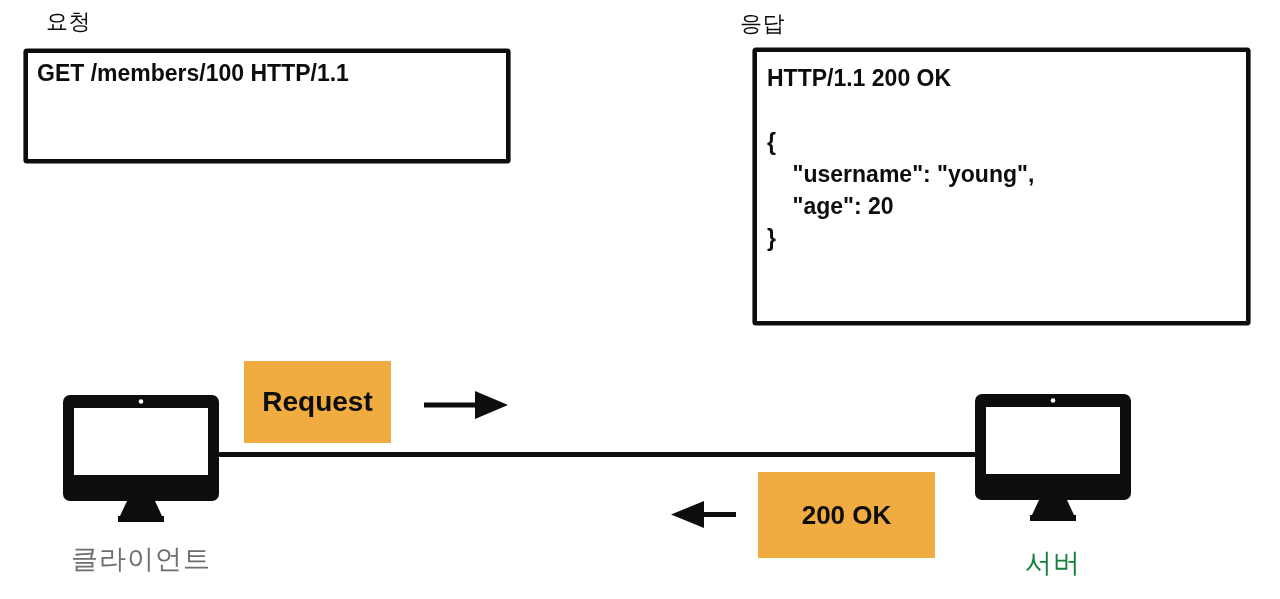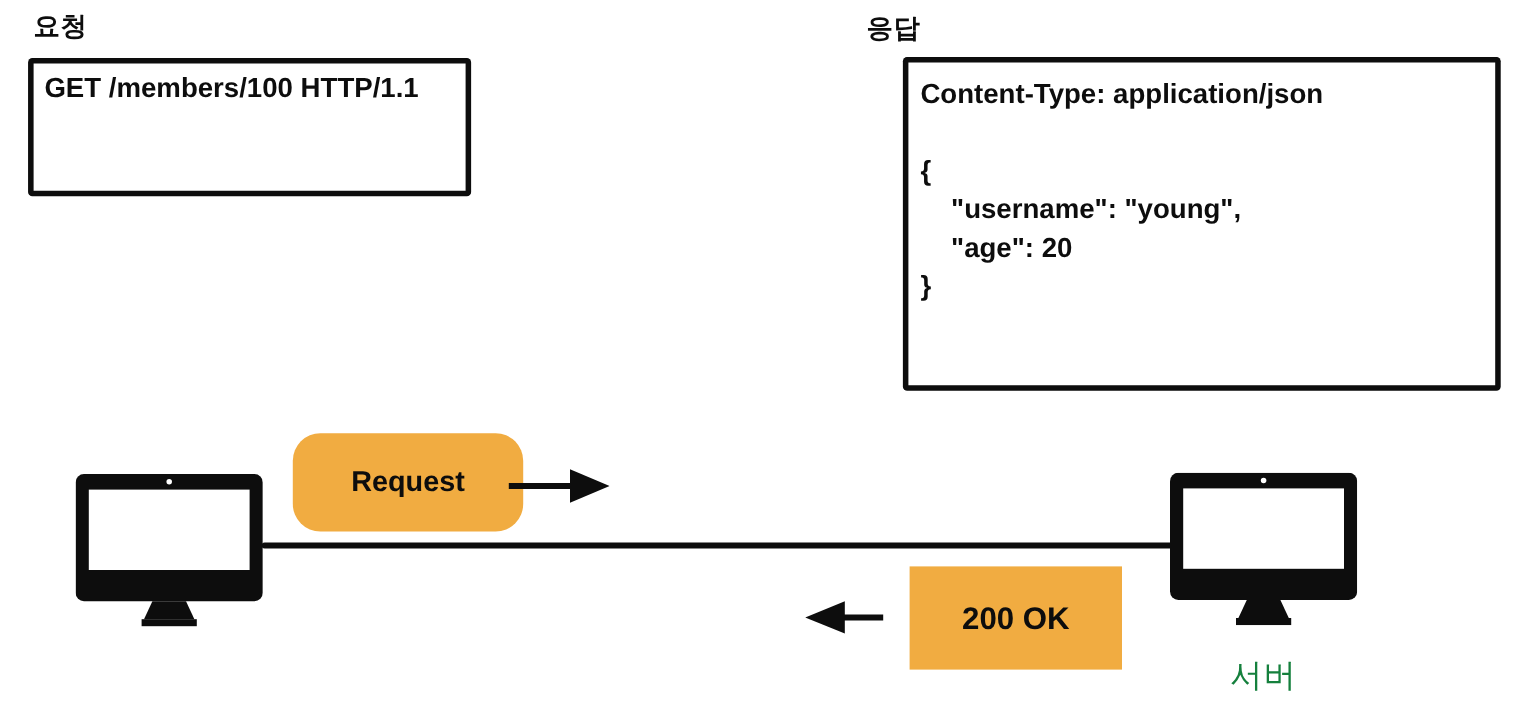--- a/index.html
+++ b/index.html
@@ -10,36 +10,37 @@
     position: relative;
     width: 1280px;
     height: 599px;
     background: #ffffff;
     overflow: hidden;
   }
 
   .panel-title {
     position: absolute;
     font-size: 22px;
-    font-weight: bold;
+    font-weight: normal;
     color: #0d0d0d;
     letter-spacing: 0.5px;
+    margin-left: 18px;
   }
   .req-title { left: 28px; top: 7px; }
   .res-title { left: 722px; top: 9px; }
 
   .sketch-box {
     position: absolute;
     background: #ffffff;
     border: 4px solid #0d0d0d;
     border-radius: 3px;
     
     box-shadow: 0 0 0 0.6px #0d0d0d;
   }
-  .req-box { left: 24px;  top: 49px; width: 368px; height: 114px; padding: 4px 9px; }
+  .req-box { left: 24px;  top: 49px; width: 486px; height: 114px; padding: 4px 9px; }
   .res-box { left: 753px; top: 48px; width: 497px; height: 277px; padding: 10px 10px 0; }
 
   .msg-line {
     white-space: pre;
     font-weight: bold;
     font-size: 23px;
     color: #0d0d0d;
   }
   .req-box .msg-line { height: 33px; line-height: 33px; }
   .res-box .msg-line { height: 32px; line-height: 32px; }
@@ -60,21 +61,21 @@
   .computer-server { left: 975px; top: 394px; }
 
   .badge {
     position: absolute;
     display: flex;
     align-items: center;
     justify-content: center;
     font-weight: bold;
     color: #0d0d0d;
   }
-  .badge-request  { left: 244px; top: 361px; width: 192px; height: 82px; font-size: 24px; border-radius: 23px; }
+  .badge-request  { left: 244px; top: 361px; width: 147px; height: 82px; font-size: 28px; }
   .badge-response { left: 758px; top: 472px; width: 177px; height: 86px; font-size: 26px; }
 
   .arrow {
     position: absolute;
   }
   .arrow-right { left: 422px; top: 389px; width: 86px; height: 32px; }
   .arrow-left  { left: 671px; top: 499px; width: 67px; height: 31px; }
 
   .node-label {
     position: absolute;
@@ -94,21 +95,21 @@
 
   <div class="panel-title req-title">요청</div>
 
   <div class="sketch-box req-box">
     <div class="msg-line">GET /members/100 HTTP/1.1</div>
   </div>
 
   <div class="panel-title res-title">응답</div>
 
   <div class="sketch-box res-box">
-    <div class="msg-line">Content-Type: application/json</div>
+    <div class="msg-line">HTTP/1.1 200 OK</div>
     <div class="msg-line"></div>
     <div class="msg-line">{</div>
     <div class="msg-line">    "username": "young",</div>
     <div class="msg-line">    "age": 20</div>
     <div class="msg-line">}</div>
   </div>
 
   <div class="net-line"></div>
 
   <svg class="computer computer-client" viewBox="0 0 156 127" xmlns="http://www.w3.org/2000/svg">
@@ -134,16 +135,17 @@
     <polygon points="53,2 86,16 53,30" fill="#0d0d0d"></polygon>
   </svg>
 
   <div class="badge badge-response" style="background-color: rgb(241, 172, 65); text-align: center;">200 OK</div>
 
   <svg class="arrow arrow-left" viewBox="0 0 67 31" xmlns="http://www.w3.org/2000/svg">
     <line x1="31" y1="15.5" x2="65" y2="15.5" stroke="#0d0d0d" stroke-width="5"></line>
     <polygon points="33,2 0,15.5 33,29" fill="#0d0d0d"></polygon>
   </svg>
 
+  <div class="node-label client-label" style="color: rgb(110, 110, 110);">클라이언트</div>
 
   <div class="node-label server-label" style="color: #15803d;">서버</div>
 
 </div>
 
 </body></html>

